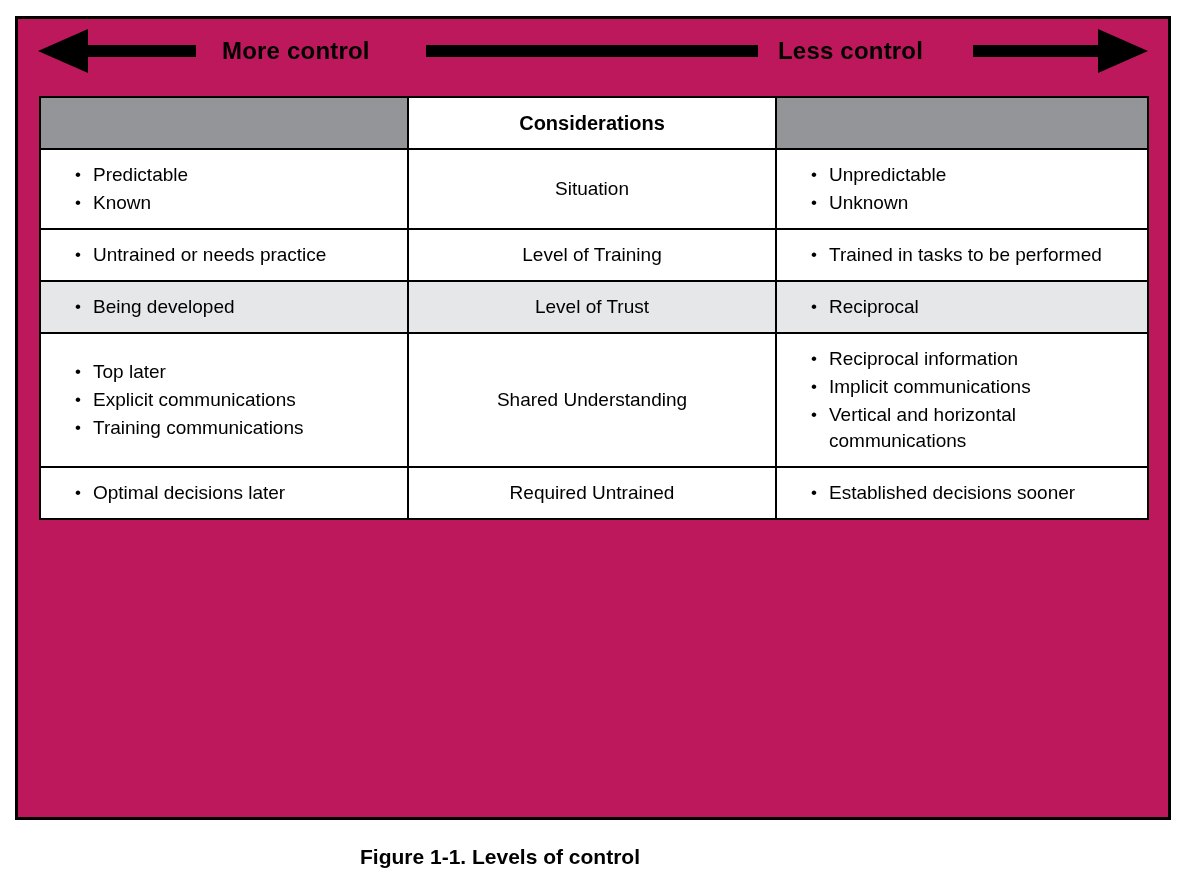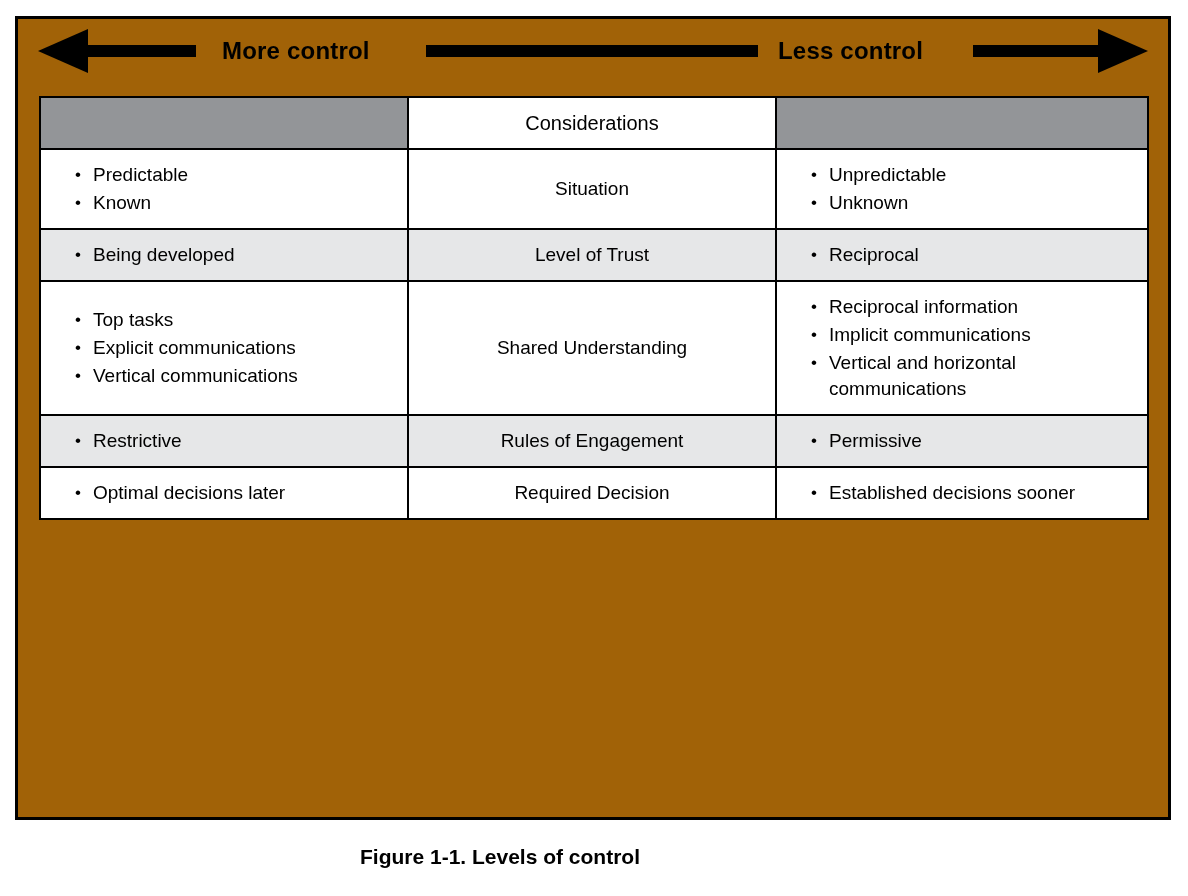--- a/index.html
+++ b/index.html
@@ -17,21 +17,21 @@
 
   
   #figure-frame {
     position: absolute;
     left: 15px;
     top: 16px;
     width: 1156px;
     height: 804px;
     border: 3px solid #000000;
     box-sizing: border-box;
-    background: #a16207;
+    background: #be185d;
   }
 
   
   #control-axis {
     position: absolute;
     left: 0;
     top: 0;
     width: 100%;
     height: 64px;
   }
@@ -68,21 +68,21 @@
     padding: 0;
     vertical-align: middle;
     box-sizing: border-box;
   }
 
   .hdr-blank { background: #939598; height: 52px; }
   .hdr-title {
     background: #ffffff;
     text-align: center;
     font-size: 20px;
-    font-weight: normal;
+    font-weight: bold;
     height: 52px;
   }
 
   tr.row-shade td { background: #e6e7e8; }
   tr.row-plain td { background: #ffffff; }
 
   .cell-consideration {
     text-align: center;
     font-size: 19px;
     padding: 8px 6px;
@@ -165,70 +165,70 @@
             </ul>
           </td>
           <td class="cell-consideration">Situation</td>
           <td>
             <ul class="bullet-list">
               <li>Unpredictable</li>
               <li>Unknown</li>
             </ul>
           </td>
         </tr>
+        <tr class="row-plain">
+          <td>
+            <ul class="bullet-list">
+              <li>Untrained or needs practice</li>
+            </ul>
+          </td>
+          <td class="cell-consideration">Level of Training</td>
+          <td>
+            <ul class="bullet-list">
+              <li>Trained in tasks to be performed</li>
+            </ul>
+          </td>
+        </tr>
         <tr class="row-shade">
           <td>
             <ul class="bullet-list">
               <li>Being developed</li>
             </ul>
           </td>
           <td class="cell-consideration">Level of Trust</td>
           <td>
             <ul class="bullet-list">
               <li>Reciprocal</li>
             </ul>
           </td>
         </tr>
         <tr class="row-plain">
           <td>
             <ul class="bullet-list">
-              <li>Top tasks</li>
+              <li>Top later</li>
               <li>Explicit communications</li>
-              <li>Vertical communications</li>
+              <li>Training communications</li>
             </ul>
           </td>
           <td class="cell-consideration">Shared Understanding</td>
           <td>
             <ul class="bullet-list">
               <li>Reciprocal information</li>
               <li>Implicit communications</li>
               <li>Vertical and horizontal communications</li>
             </ul>
           </td>
         </tr>
-        <tr class="row-shade">
-          <td>
-            <ul class="bullet-list">
-              <li>Restrictive</li>
-            </ul>
-          </td>
-          <td class="cell-consideration">Rules of Engagement</td>
-          <td>
-            <ul class="bullet-list">
-              <li>Permissive</li>
-            </ul>
-          </td>
-        </tr>
         <tr class="row-plain">
           <td>
             <ul class="bullet-list">
               <li>Optimal decisions later</li>
             </ul>
           </td>
-          <td class="cell-consideration">Required Decision</td>
+          <td class="cell-consideration">Required Untrained</td>
           <td>
             <ul class="bullet-list">
               <li>Established decisions sooner</li>
             </ul>
           </td>
         </tr>
       </tbody>
   </table>
 
 </div>

